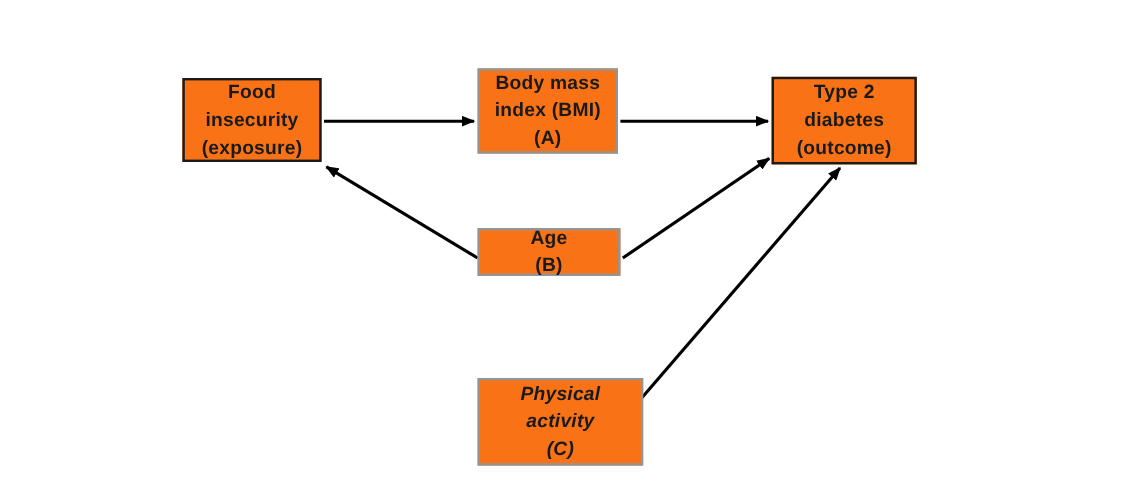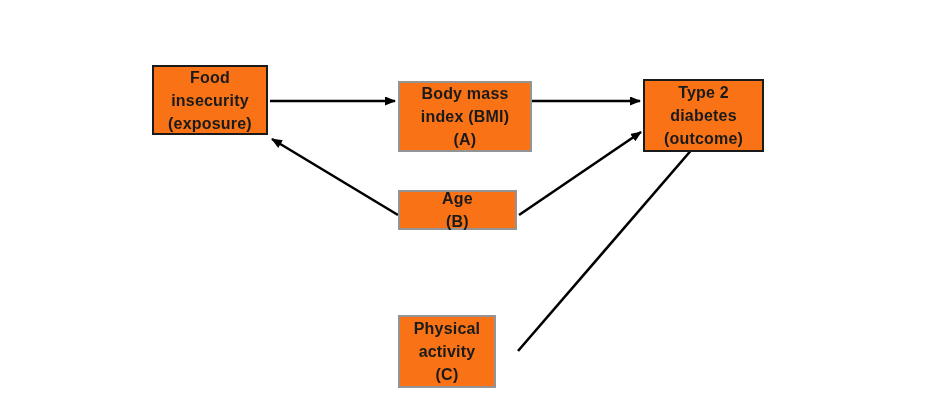--- a/index.html
+++ b/index.html
@@ -50,28 +50,28 @@
       <line x1="517" y1="101" x2="640" y2="101" stroke="#000000" stroke-width="2.6" marker-end="url(#arrowhead)"></line>
       <line x1="398" y1="215" x2="272" y2="139" stroke="#000000" stroke-width="2.6" marker-end="url(#arrowhead)"></line>
       <line x1="519" y1="215" x2="641" y2="132" stroke="#000000" stroke-width="2.6" marker-end="url(#arrowhead)"></line>
       <line x1="518" y1="351" x2="700" y2="140" stroke="#000000" stroke-width="2.6" marker-end="url(#arrowhead)"></line>
     </svg>
 
   <div class="node primary" style="left: 152px; top: 65px; width: 116px; height: 70px; border-color: rgb(26, 26, 26); color: rgb(26, 26, 26);">Food
 insecurity
 (exposure)</div>
 
-  <div class="node secondary" style="left: 398px; top: 81px; width: 134px; height: 71px; border-color: rgb(148, 148, 148); color: rgb(26, 26, 26);">Body mass
+  <div class="node secondary" style="left: 398px; top: 57px; width: 117px; height: 71px; border-color: rgb(148, 148, 148); color: rgb(26, 26, 26);">Body mass
 index (BMI)
 (A)</div>
 
-  <div class="node primary" style="left: 643px; top: 64px; width: 121px; height: 73px; border-color: rgb(26, 26, 26); color: rgb(26, 26, 26); margin-top: 15px;">Type 2
+  <div class="node primary" style="left: 643px; top: 64px; width: 121px; height: 73px; border-color: rgb(26, 26, 26); color: rgb(26, 26, 26);">Type 2
 diabetes
 (outcome)</div>
 
   <div class="node secondary" style="left: 398px; top: 190px; width: 119px; height: 40px; border-color: rgb(148, 148, 148); color: rgb(26, 26, 26);">Age
 (B)</div>
 
-  <div class="node secondary" style="left: 398px; top: 315px; width: 98px; height: 73px; border-color: rgb(148, 148, 148); color: rgb(26, 26, 26);">Physical
+  <div class="node secondary" style="left: 398px; top: 315px; width: 138px; height: 73px; border-color: rgb(148, 148, 148); color: rgb(26, 26, 26); font-style: italic;">Physical
 activity
 (C)</div>
 
 </div>
 
 </body></html>

